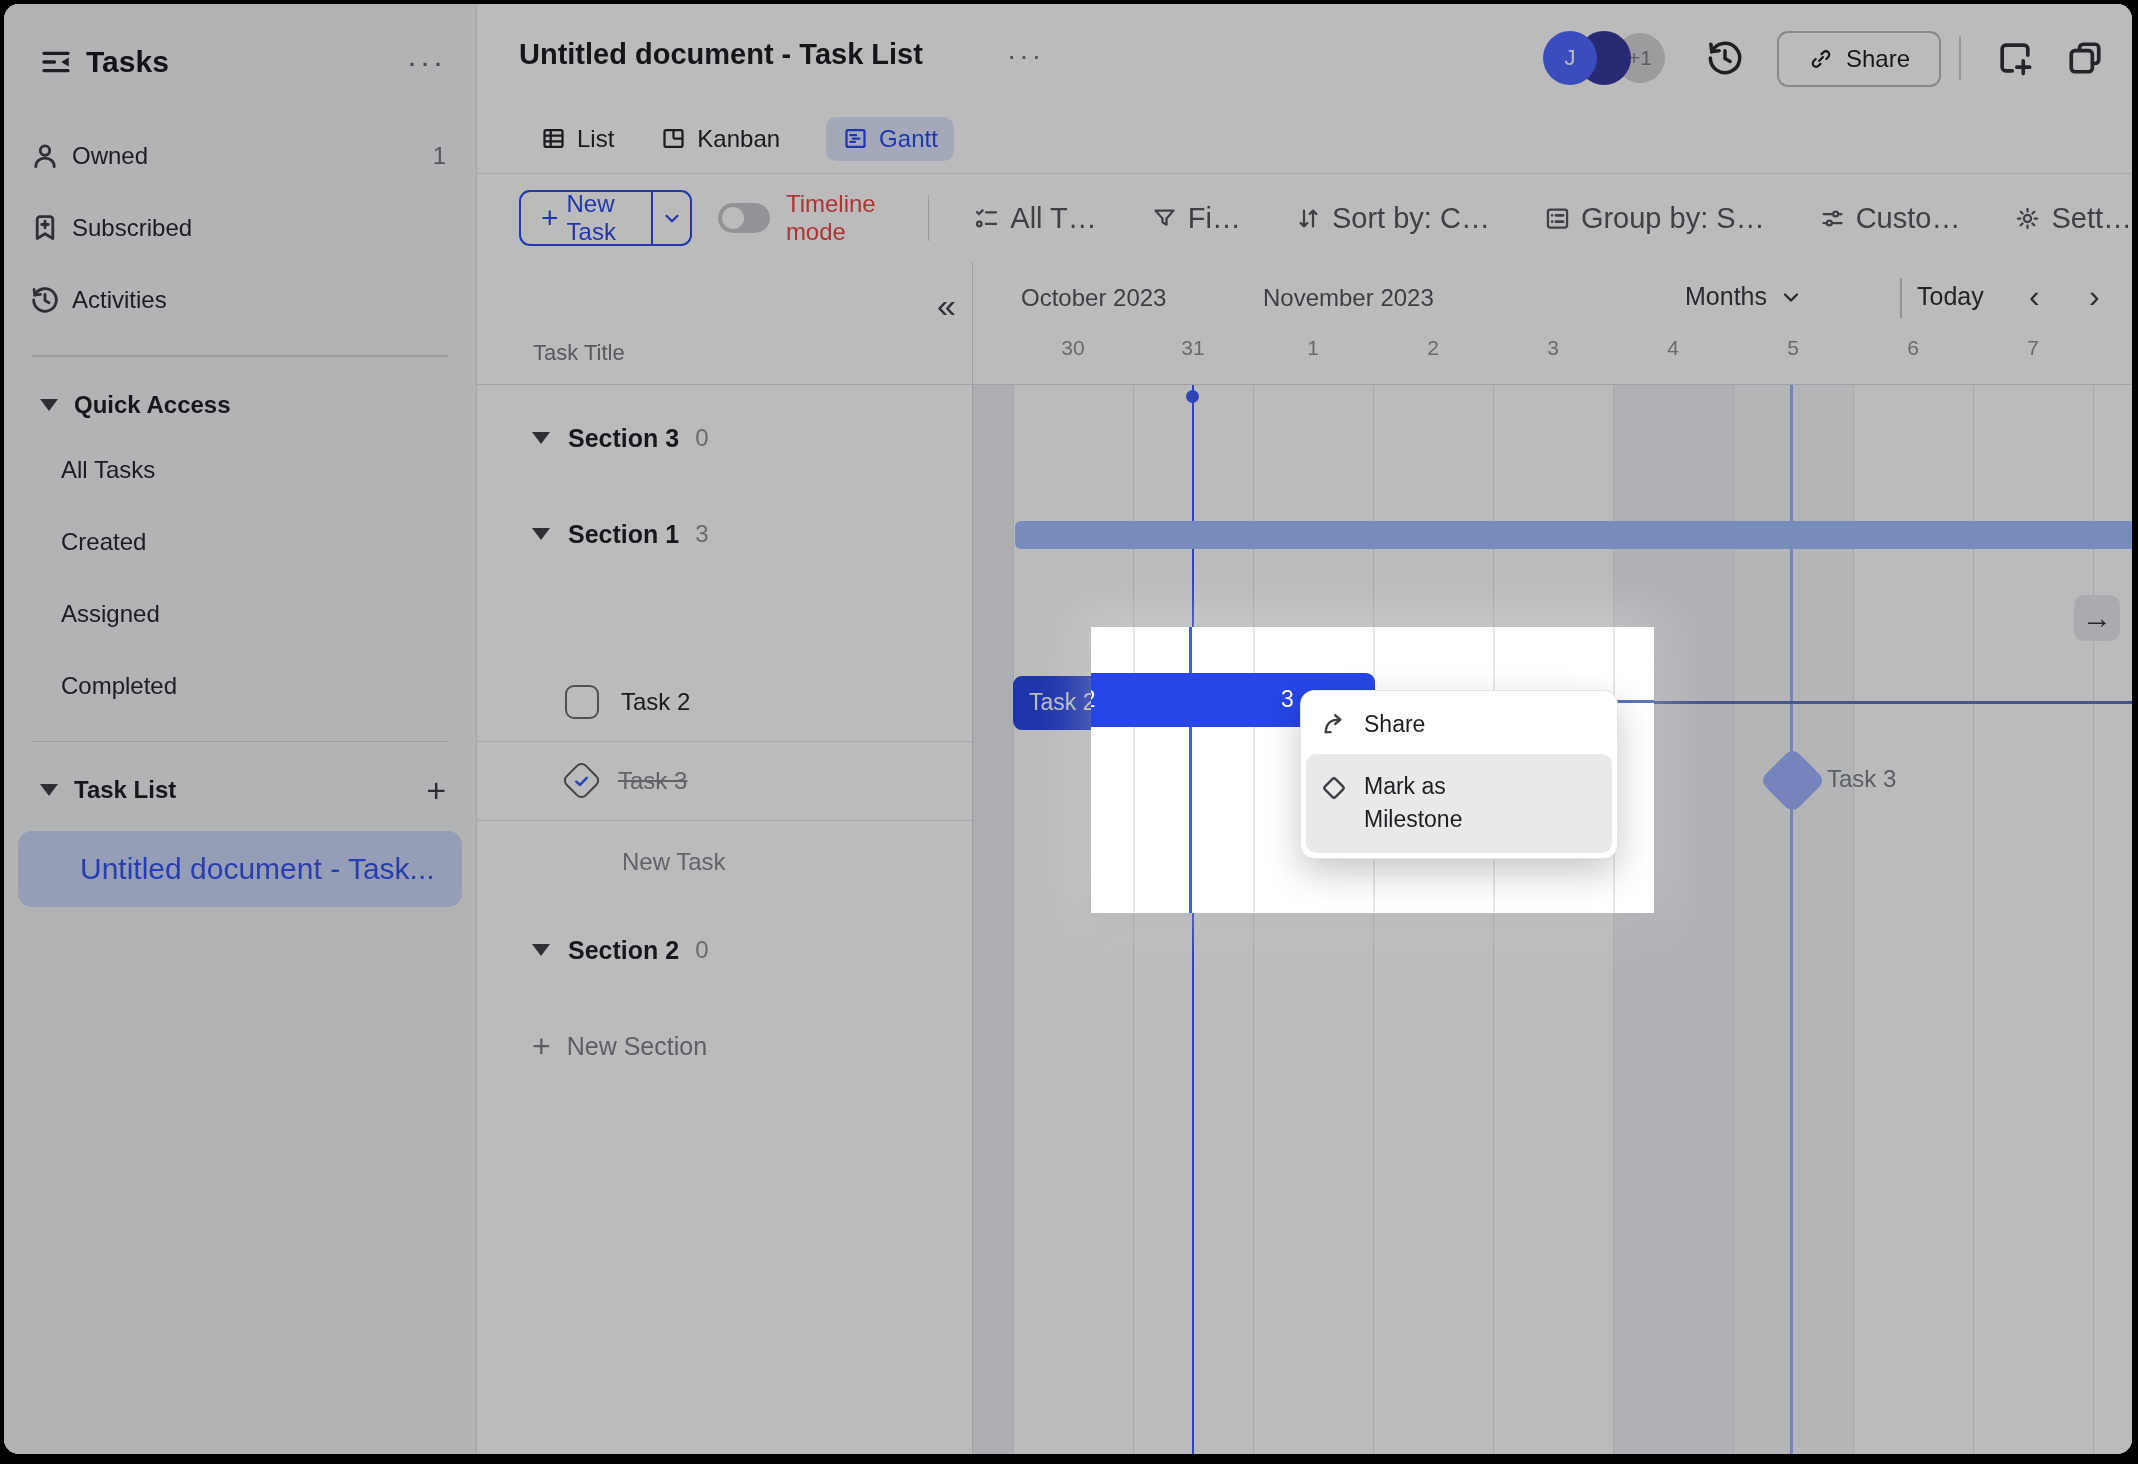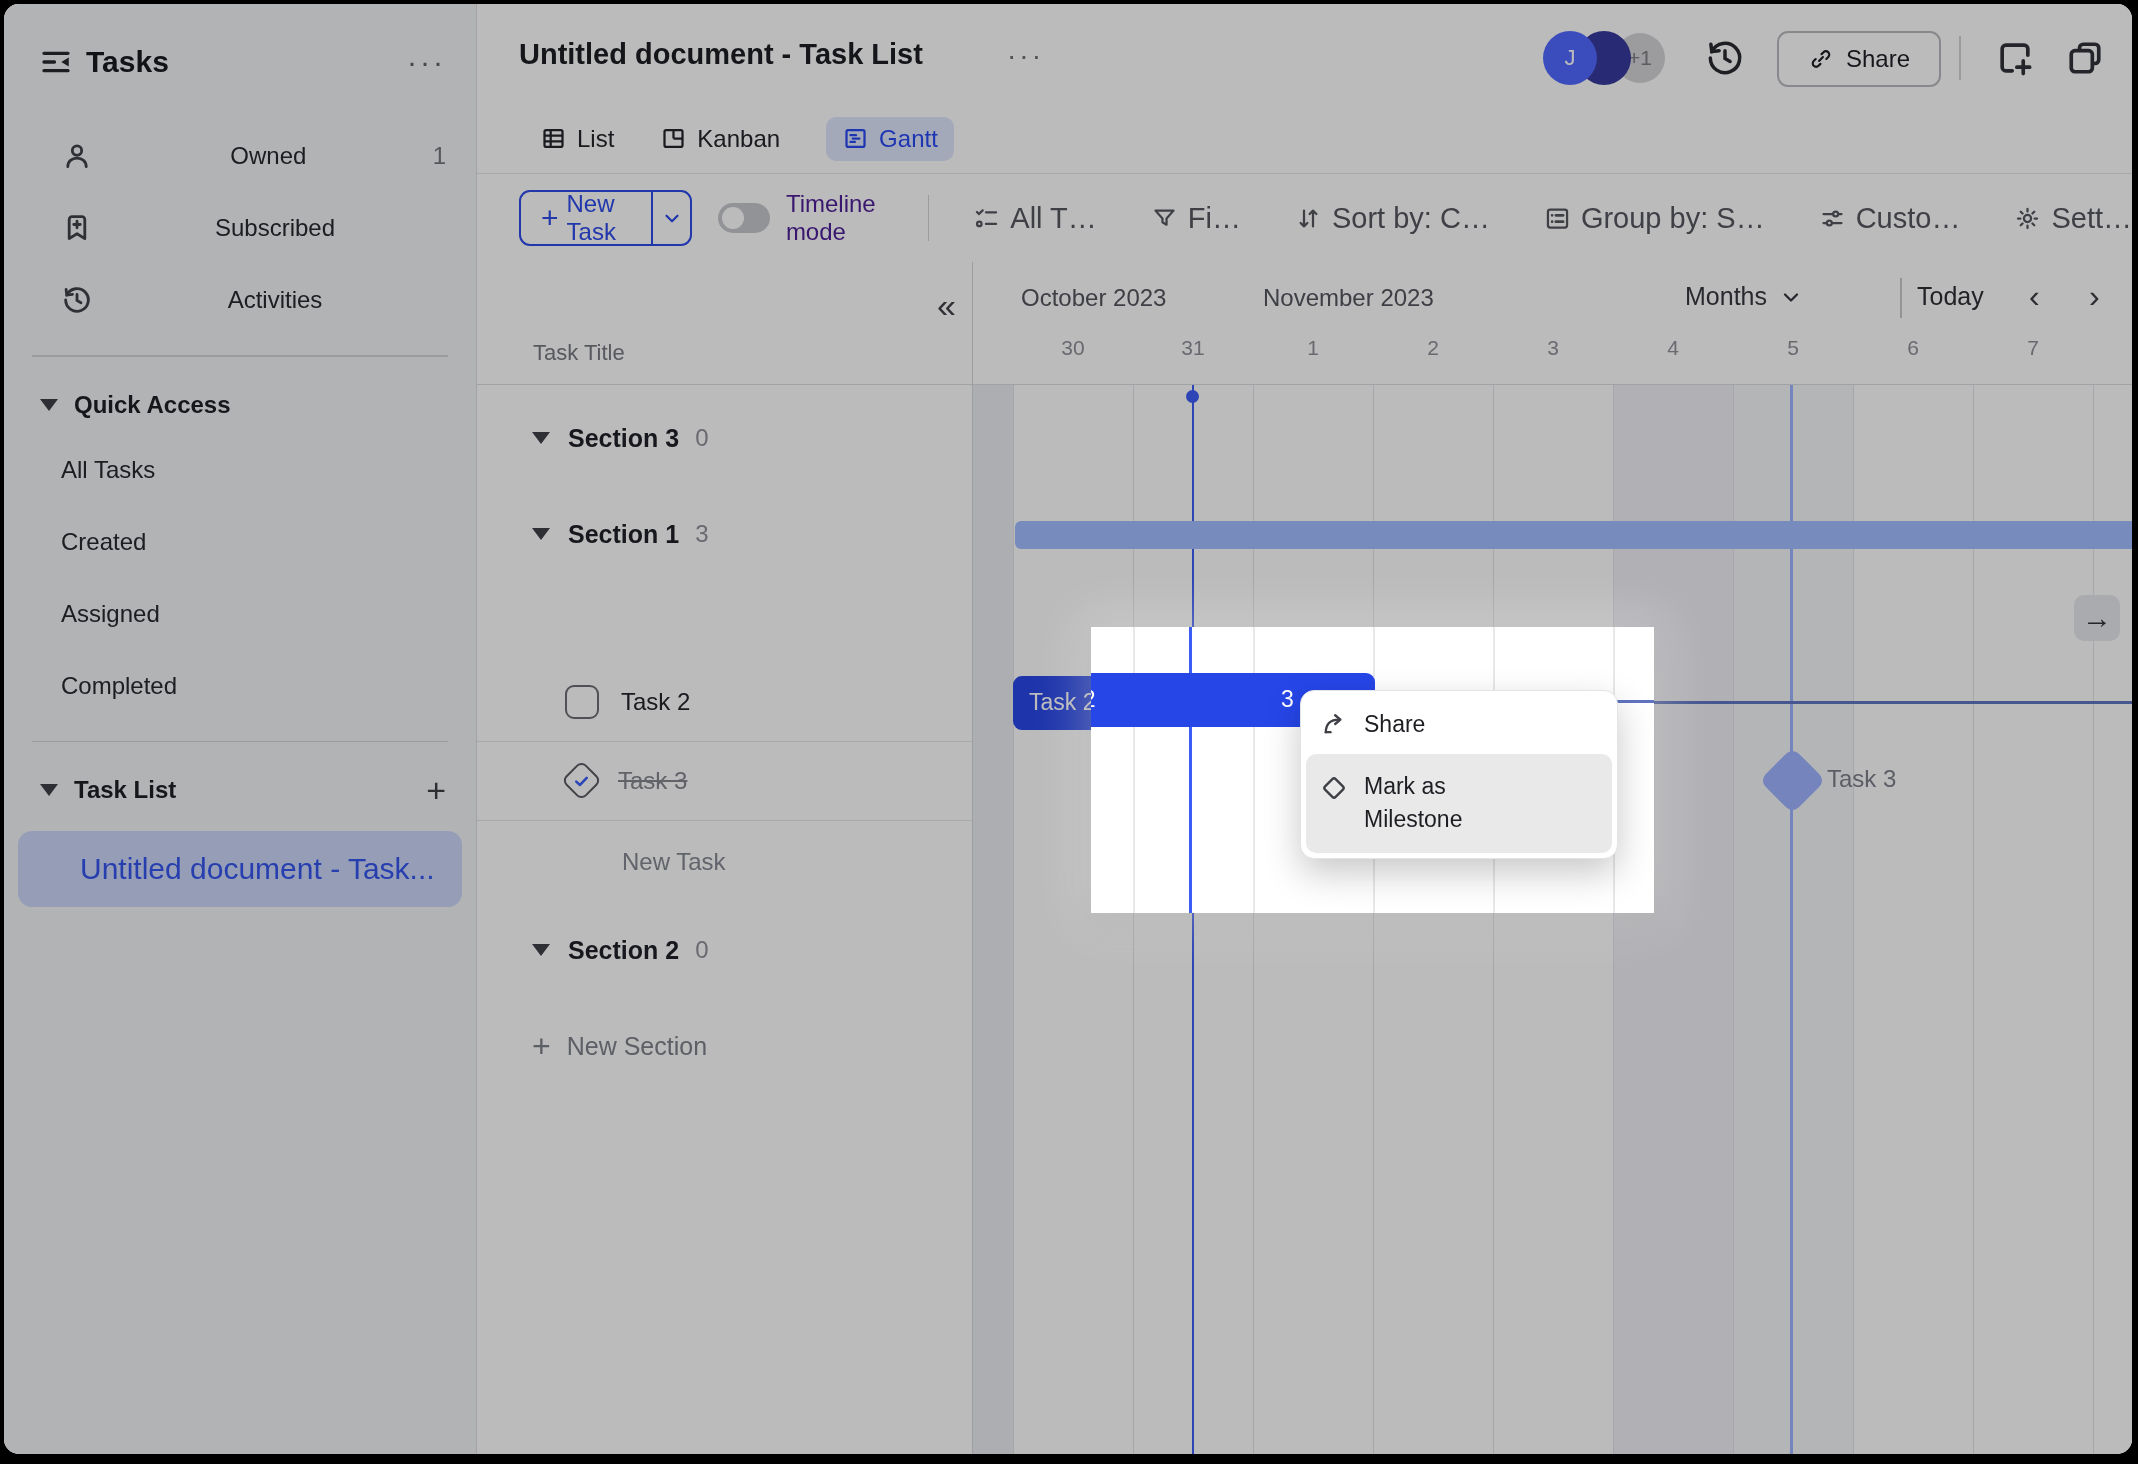--- a/index.html
+++ b/index.html
@@ -4,21 +4,21 @@
 <style>
   * { margin:0; padding:0; box-sizing:border-box; }
   html,body { width:2138px; height:1464px; background:#000; font-family:"Liberation Sans","DejaVu Sans",sans-serif; }
   .app { position:absolute; left:4px; top:4px; width:2128px; height:1450px; background:#fff; overflow:hidden;border-radius:15px; }
 
   
   .sidebar { position:absolute; left:0; top:0; width:473px; height:100%; background:#f3f4f6; border-right:1.5px solid #dfe0e3; }
   .sb-title { height:116px; display:flex; align-items:center; padding:0 30px 0 34px; }
   .sb-title .ttl { font-size:30px; font-weight:700; color:#17181c; margin-left:12px; flex:1; }
   .sb-more { color:#606267; font-size:30px; letter-spacing:3px; cursor:pointer; line-height:20px; }
-  .sb-row { height:72px; display:flex; align-items:center; padding:0 30px 0 56px; font-size:24px; color:#26272c; cursor:pointer;text-align:center; }
+  .sb-row { height:72px; display:flex; align-items:center; padding:0 30px 0 24px; font-size:24px; color:#26272c; cursor:pointer; }
   .sb-row .ic { width:34px; height:34px; margin-right:10px; color:#3e4046; flex:none; }
   .sb-row .lbl { flex:1; }
   .sb-row .cnt { color:#74767c; font-size:24px; }
   .sb-div { height:1.5px; background:#d4d5d8; margin:19px 28px; }
   .sb-head { height:58px; display:flex; align-items:center; padding:0 30px 0 36px; font-size:24px; font-weight:700; color:#1c1d22; cursor:pointer; }
   .sb-head .caret { margin-right:16px; }
   .sb-head .lbl { flex:1; }
   .sb-plus { font-size:34px; font-weight:400; color:#3c3d42; cursor:pointer; }
   .sb-sub { height:72px; display:flex; align-items:center; padding-left:57px; font-size:24px; color:#26272c; cursor:pointer; }
   .sb-sel { margin:12px 14px 0; height:76px; border-radius:14px; background:#ccd8f8; display:flex; align-items:center; padding-left:62px; font-size:30px; color:#3453ee; cursor:pointer; white-space:nowrap; overflow:hidden; }
@@ -44,21 +44,21 @@
   .tab .ic { width:27px; height:27px; }
   .tab.active { background:#dfe7fd; color:#2747f1; border-radius:10px; padding:8px 16px; }
 
   .toolbar { position:absolute; top:170px; left:0; right:0; height:88px; display:flex; align-items:center; padding-left:42px; }
   .nt-btn { display:flex; align-items:stretch; height:56px; border:2px solid #2b49e8; border-radius:11px; color:#2b49e8; cursor:pointer; background:#fff; }
   .nt-main { display:flex; align-items:center; gap:8px; padding:0 20px; font-size:24px; }
   .nt-plus { font-size:30px; font-weight:400; }
   .nt-arrow { width:54px; display:flex; align-items:center; justify-content:center; border-left:2px solid #2b49e8; }
   .toggle { margin-left:26px; width:52px; height:30px; border-radius:15px; background:#c7c8cb; position:relative; cursor:pointer; flex:none; }
   .toggle .knob { position:absolute; left:4px; top:4px; width:22px; height:22px; border-radius:50%; background:#fff; }
-  .tgl-lbl { margin-left:16px; font-size:24px; color:#4c1d95; }
+  .tgl-lbl { margin-left:16px; font-size:24px; color:#ef4444; }
   .tb-div { margin-left:30px; width:1.5px; height:46px; background:#d4d5d8; }
   .chips { display:flex; align-items:center; gap:54px; margin-left:44px; }
   .chip { display:flex; align-items:center; gap:10px; font-size:29px; color:#54565d; cursor:pointer; white-space:nowrap; }
   .chip .ic { width:27px; height:27px; }
 
   
   .gantt { position:absolute; top:258px; left:0; right:0; bottom:0; }
   .task-panel { position:absolute; left:0; top:0; bottom:0; width:496px; border-right:1.5px solid #d6d7da; }
   .tp-head { position:relative; height:123px; border-bottom:1.5px solid #dcdde0; }
   .tp-title { position:absolute; left:56px; bottom:18px; font-size:22px; font-weight:500; color:#76797f; }

